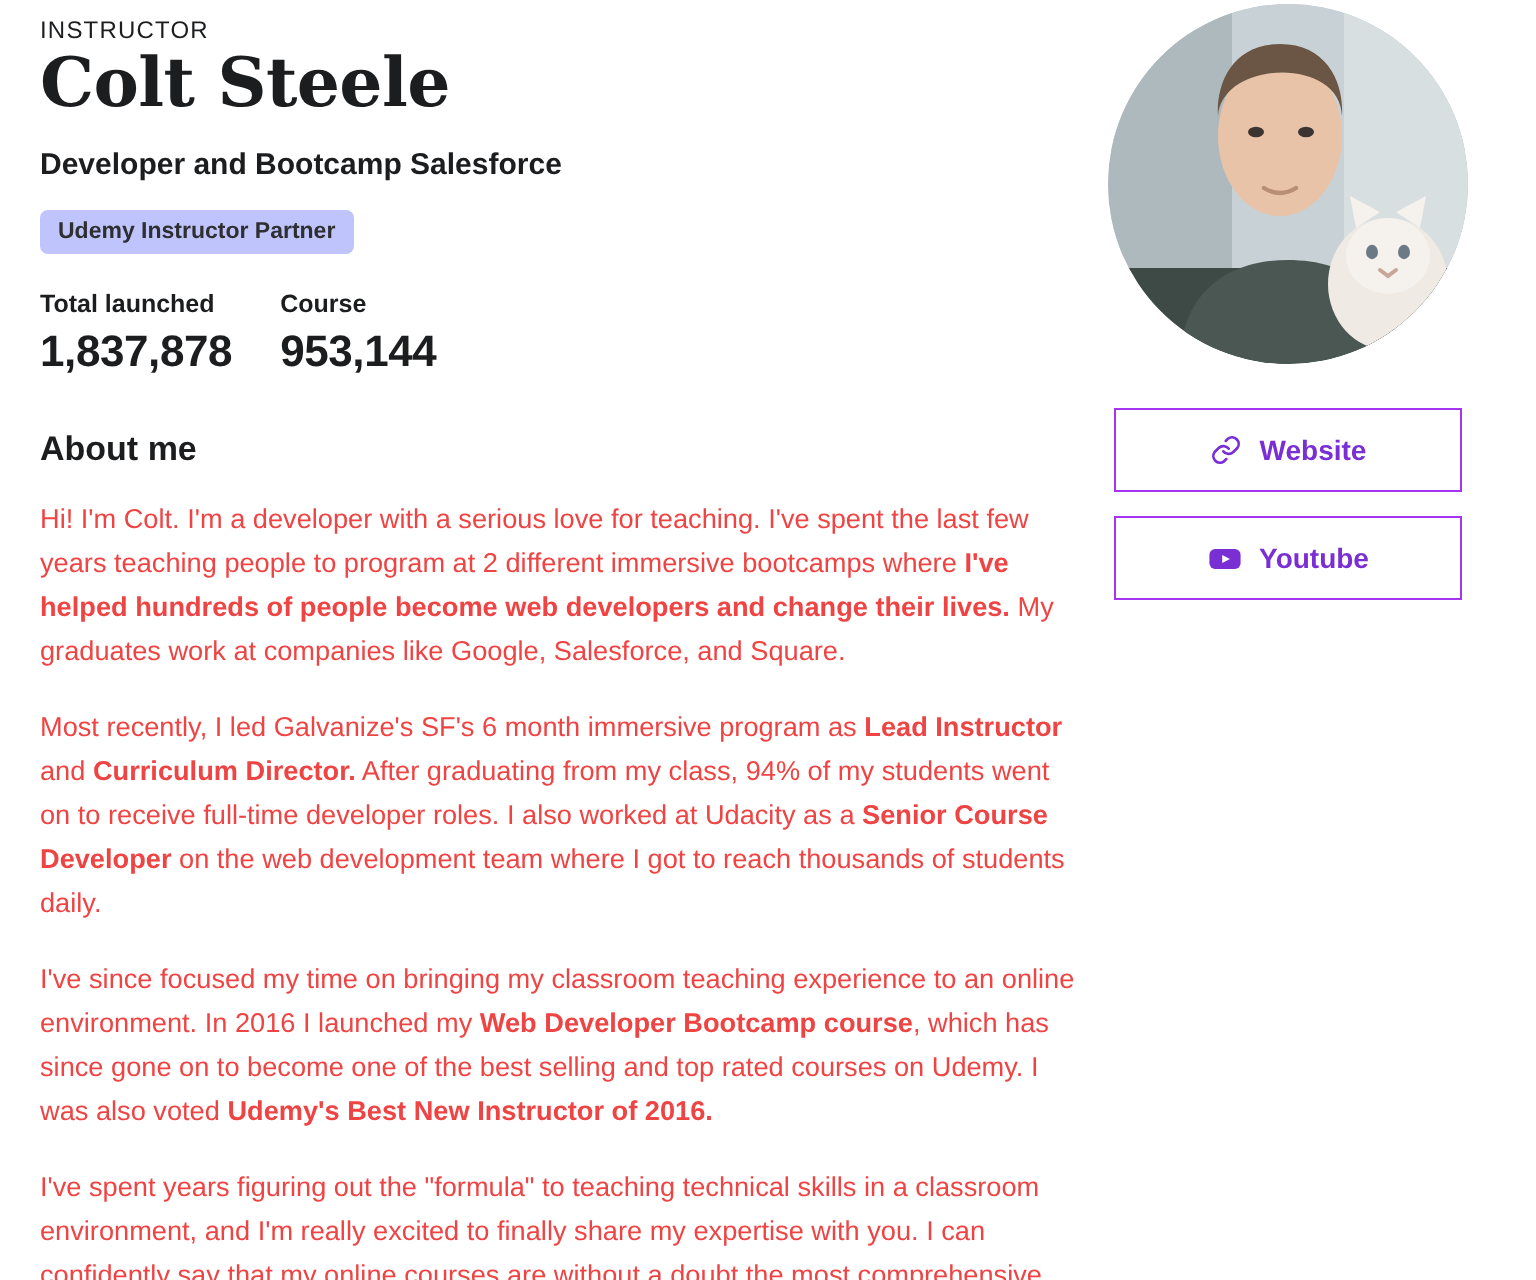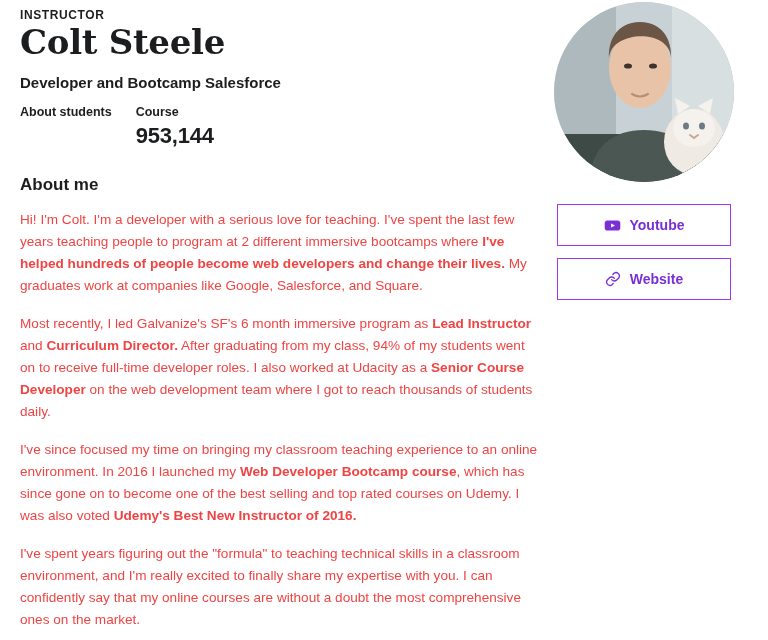--- a/index.html
+++ b/index.html
@@ -29,21 +29,21 @@
   }
   .right-col {
     width: 208px;
     padding-top: 2px;
     display: flex;
     flex-direction: column;
     align-items: center;
   }
   .eyebrow {
     font-size: 12px;
-    font-weight: 700;
+    font-weight: 400;
     letter-spacing: 0.6px;
     text-transform: uppercase;
     color: #1c1d1f;
     margin: 0 0 1px 0;
   }
   .name {
     font-family: "DejaVu Serif", serif;
     font-size: 34px;
     line-height: 1.15;
     font-weight: 700;
@@ -125,24 +125,26 @@
 </head>
 <body>
 
 <div class="page">
   <div class="layout">
 
     <div class="left-col">
       <div class="eyebrow">INSTRUCTOR</div>
       <h1 class="name">Colt Steele</h1>
       <div class="job-title">Developer and Bootcamp Salesforce</div>
+      <div class="badge">Udemy Instructor Partner</div>
 
       <div class="stats">
         <div>
-          <div class="stat-label">About students</div>
+          <div class="stat-label">Total launched</div>
+          <div class="stat-value">1,837,878</div>
         </div>
         <div>
           <div class="stat-label">Course</div>
           <div class="stat-value">953,144</div>
         </div>
       </div>
 
       <h2 class="section-title">About me</h2>
       <div class="bio" id="bio">
           <p><span>Hi! I'm Colt. I'm a developer with a serious love for teaching. I've spent the last few years teaching people to program at 2 different immersive bootcamps where </span><b>I've helped hundreds of people become web developers and change their lives.</b><span> My graduates work at companies like Google, Salesforce, and Square.</span></p>
@@ -177,33 +179,33 @@
             <path d="M156 112 l3 -16 l-15 8 Z" fill="#f5f1ec"></path>
             <ellipse cx="132" cy="124" rx="3" ry="3.6" fill="#6c7a86"></ellipse>
             <ellipse cx="148" cy="124" rx="3" ry="3.6" fill="#6c7a86"></ellipse>
             <path d="M136 133 l4 3 l4 -3" stroke="#c9a69a" stroke-width="2" fill="none" stroke-linecap="round"></path>
           </g>
         </svg>
       </div>
 
       <button class="action-btn">
         <span class="btn-icon">
+          <svg width="16" height="16" viewBox="0 0 24 24" fill="none" stroke="#7a2fd4" stroke-width="2" stroke-linecap="round">
+            <path d="M10 13a5 5 0 0 0 7.5.5l3-3a5 5 0 0 0-7-7l-1.7 1.7"></path>
+            <path d="M14 11a5 5 0 0 0-7.5-.5l-3 3a5 5 0 0 0 7 7l1.7-1.7"></path>
+          </svg>
+        </span>
+        <span>Website</span>
+      </button>
+
+      <button class="action-btn">
+        <span class="btn-icon">
           <svg width="17" height="17" viewBox="0 0 24 24">
             <rect x="1" y="5" width="22" height="14" rx="4" fill="#7a2fd4"></rect>
             <path d="M10 9.2 L15.5 12 L10 14.8 Z" fill="#ffffff"></path>
           </svg>
         </span>
         <span>Youtube</span>
       </button>
-
-      <button class="action-btn">
-        <span class="btn-icon">
-          <svg width="16" height="16" viewBox="0 0 24 24" fill="none" stroke="#7a2fd4" stroke-width="2" stroke-linecap="round">
-            <path d="M10 13a5 5 0 0 0 7.5.5l3-3a5 5 0 0 0-7-7l-1.7 1.7"></path>
-            <path d="M14 11a5 5 0 0 0-7.5-.5l-3 3a5 5 0 0 0 7 7l1.7-1.7"></path>
-          </svg>
-        </span>
-        <span>Website</span>
-      </button>
     </div>
 
   </div>
 </div>
 
 </body></html>

